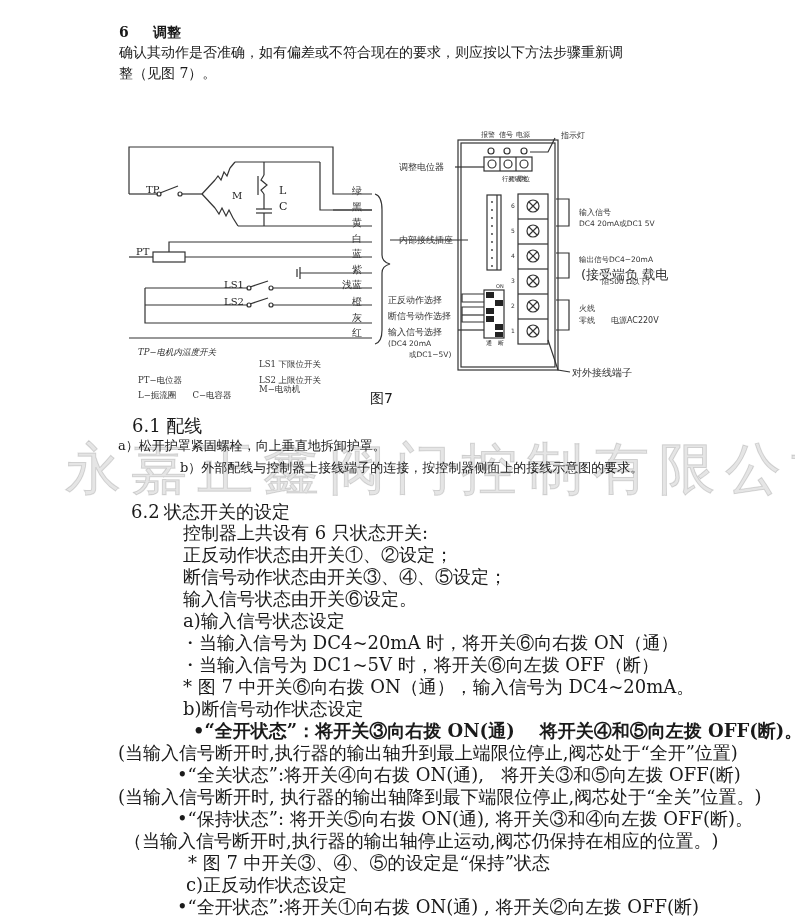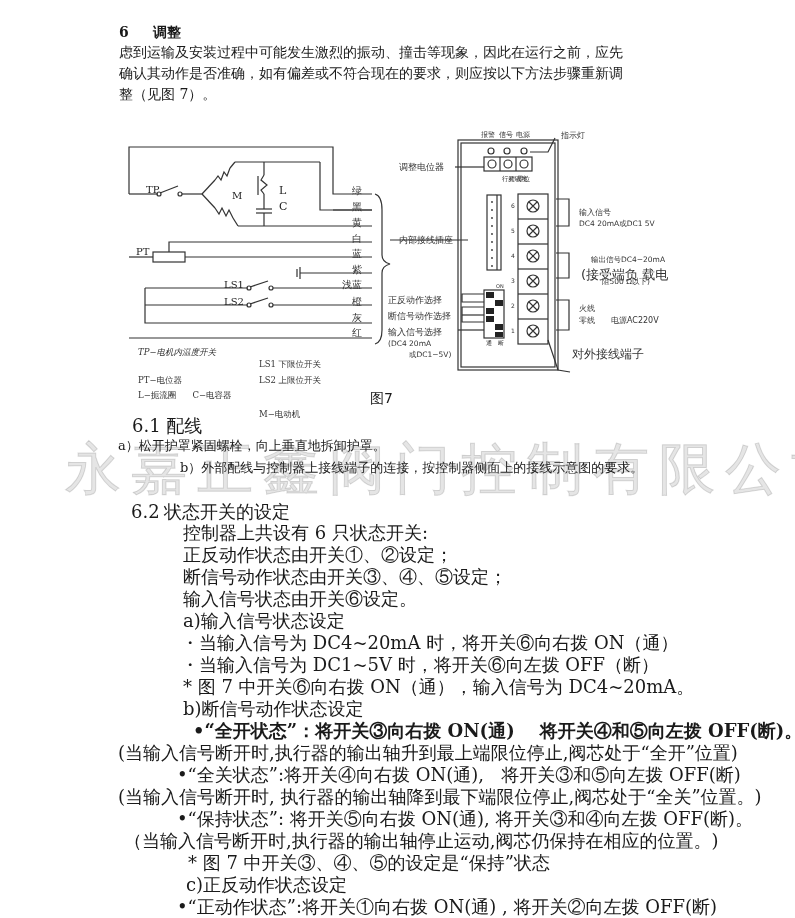--- a/index.html
+++ b/index.html
@@ -22,21 +22,20 @@
 <body>
 
 <div class="watermark">永嘉正鑫阀门控制有限公司</div>
 
 <div class="content">
 
   <div class="abs h6">
     <span class="num">6</span><span>调整</span>
   </div>
   <div class="para" style="top:42px;">
-    <div>虑到运输及安装过程中可能发生激烈的振动、撞击等现象，因此在运行之前，应先</div>
     <div>确认其动作是否准确，如有偏差或不符合现在的要求，则应按以下方法步骤重新调</div>
     <div>整（见图 7）。</div>
   </div>
 
   <svg class="abs" style="left:0;top:0;" width="795" height="420" viewBox="0 0 795 420">
     <g stroke="#333" stroke-width="1.2" fill="none">
 
       <polyline points="129,194 129,147 333,147 333,194 372,194"></polyline>
 
       <line x1="129" y1="194" x2="158" y2="194"></line>
@@ -213,36 +212,36 @@
     <div class="abs" style="left:498px;top:339px;font-size:6px;">断</div>
 
     <div class="abs" style="left:388px;top:294px;font-size:9px;">正反动作选择</div>
     <div class="abs" style="left:388px;top:310px;font-size:9px;">断信号动作选择</div>
     <div class="abs" style="left:388px;top:326px;font-size:9px;">输入信号选择</div>
     <div class="abs" style="left:388px;top:339px;font-size:7.5px;">(DC4  20mA</div>
     <div class="abs" style="left:388px;top:350px;font-size:7.5px;padding-left:21px;">或DC1−5V)</div>
 
     <div class="abs" style="left:579px;top:207px;font-size:8px;">输入信号</div>
     <div class="abs" style="left:579px;top:219px;font-size:7.5px;">DC4  20mA或DC1  5V</div>
-    <div class="abs" style="left:579px;top:255px;font-size:7.5px;margin-left:12px;">输出信号DC4−20mA</div>
+    <div class="abs" style="left:579px;top:255px;font-size:7.5px;">输出信号DC4−20mA</div>
     <div class="abs" style="left:581px;top:266px;font-size:13px;">(接受端负 载电</div>
     <div class="abs" style="left:588px;top:277px;font-size:7.5px;padding-left:14px;">阻500 Ω以下)</div>
     <div class="abs" style="left:579px;top:303px;font-size:8px;">火线</div>
     <div class="abs" style="left:579px;top:315px;font-size:8px;">零线</div>
     <div class="abs" style="left:611px;top:315px;font-size:8px;">电源AC220V</div>
-    <div class="abs" style="left:572px;top:346px;font-size:12px;">对外接线端子</div>
+    <div class="abs" style="left:572px;top:366px;font-size:10px;">对外接线端子</div>
   </div>
 
   <div style="position:absolute;left:0;top:0;font-family:'DejaVu Serif',serif;font-size:8.5px;color:#333;">
     <div class="abs" style="left:138px;top:347px;font-style:italic;">TP−电机内温度开关</div>
     <div class="abs" style="left:259px;top:359px;">LS1  下限位开关</div>
     <div class="abs" style="left:138px;top:375px;">PT−电位器</div>
     <div class="abs" style="left:259px;top:375px;">LS2  上限位开关</div>
     <div class="abs" style="left:138px;top:390px;white-space:pre;">L−扼流圈      C−电容器</div>
-    <div class="abs" style="left:259px;top:409px;">M−电动机</div>
+    <div class="abs" style="left:259px;top:384px;">M−电动机</div>
   </div>
   <div class="abs fig-label">图7</div>
 
   <div class="abs t14" style="left:132px;top:414px;">6.1  配线</div>
   <div class="abs" style="left:118px;top:437px;font-size:13px;">a）松开护罩紧固螺栓，向上垂直地拆卸护罩。</div>
   <div class="abs" style="left:180px;top:459px;font-size:13px;">b）外部配线与控制器上接线端子的连接，按控制器侧面上的接线示意图的要求。</div>
 
   <div class="abs t14" style="left:119px;top:500px;">
     <span style="display:inline-block;width:33px;margin-left:12px;">6.2</span><span>状态开关的设定</span>
   </div>
@@ -259,14 +258,14 @@
   <div class="abs t14" style="left:183px;top:697px;">b)断信号动作状态设定</div>
   <div class="abs t14" style="left:193px;top:719px;white-space:pre;font-weight:bold;">•“全开状态”：将开关③向右拨 ON(通)    将开关④和⑤向左拨 OFF(断)。</div>
   <div class="abs t14" style="left:118px;top:741px;">(当输入信号断开时,执行器的输出轴升到最上端限位停止,阀芯处于“全开”位置)</div>
   <div class="abs t14" style="left:177px;top:763px;white-space:pre;">•“全关状态”:将开关④向右拨 ON(通),   将开关③和⑤向左拨 OFF(断)</div>
   <div class="abs t14" style="left:118px;top:785px;">(当输入信号断开时, 执行器的输出轴降到最下端限位停止,阀芯处于“全关”位置。)</div>
   <div class="abs t14" style="left:177px;top:807px;">•“保持状态”: 将开关⑤向右拨 ON(通), 将开关③和④向左拨 OFF(断)。</div>
   <div class="abs t14" style="left:124px;top:829px;">（当输入信号断开时,执行器的输出轴停止运动,阀芯仍保持在相应的位置。)</div>
   <div class="abs t14" style="left:188px;top:851px;">*  图 7 中开关③、④、⑤的设定是“保持”状态</div>
 
   <div class="abs t14" style="left:186px;top:873px;">c)正反动作状态设定</div>
-  <div class="abs t14" style="left:177px;top:895px;">•“正动作状态”:将开关①向右拨 ON(通) , 将开关②向左拨 OFF(断)</div>
+  <div class="abs t14" style="left:177px;top:895px;">•“全开状态”:将开关①向右拨 ON(通) , 将开关②向左拨 OFF(断)</div>
 </div>
 
 </body></html>

